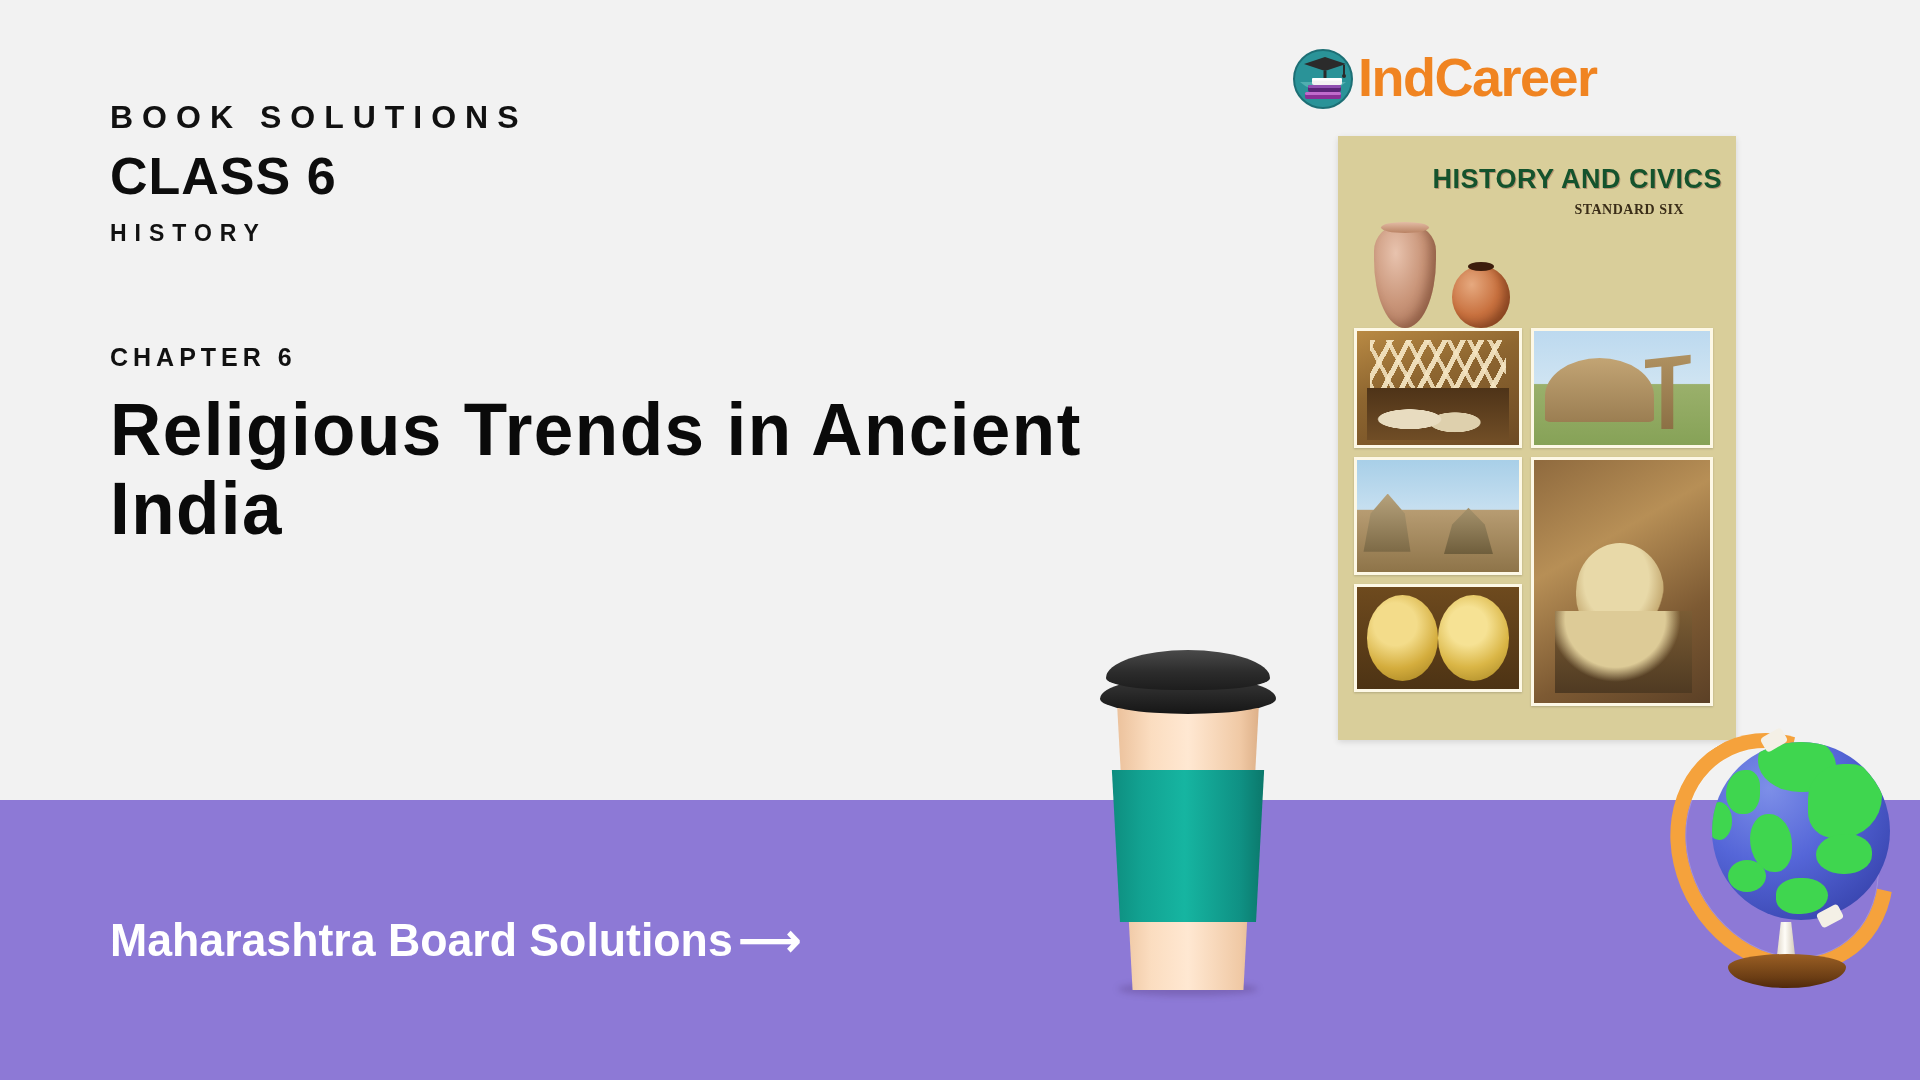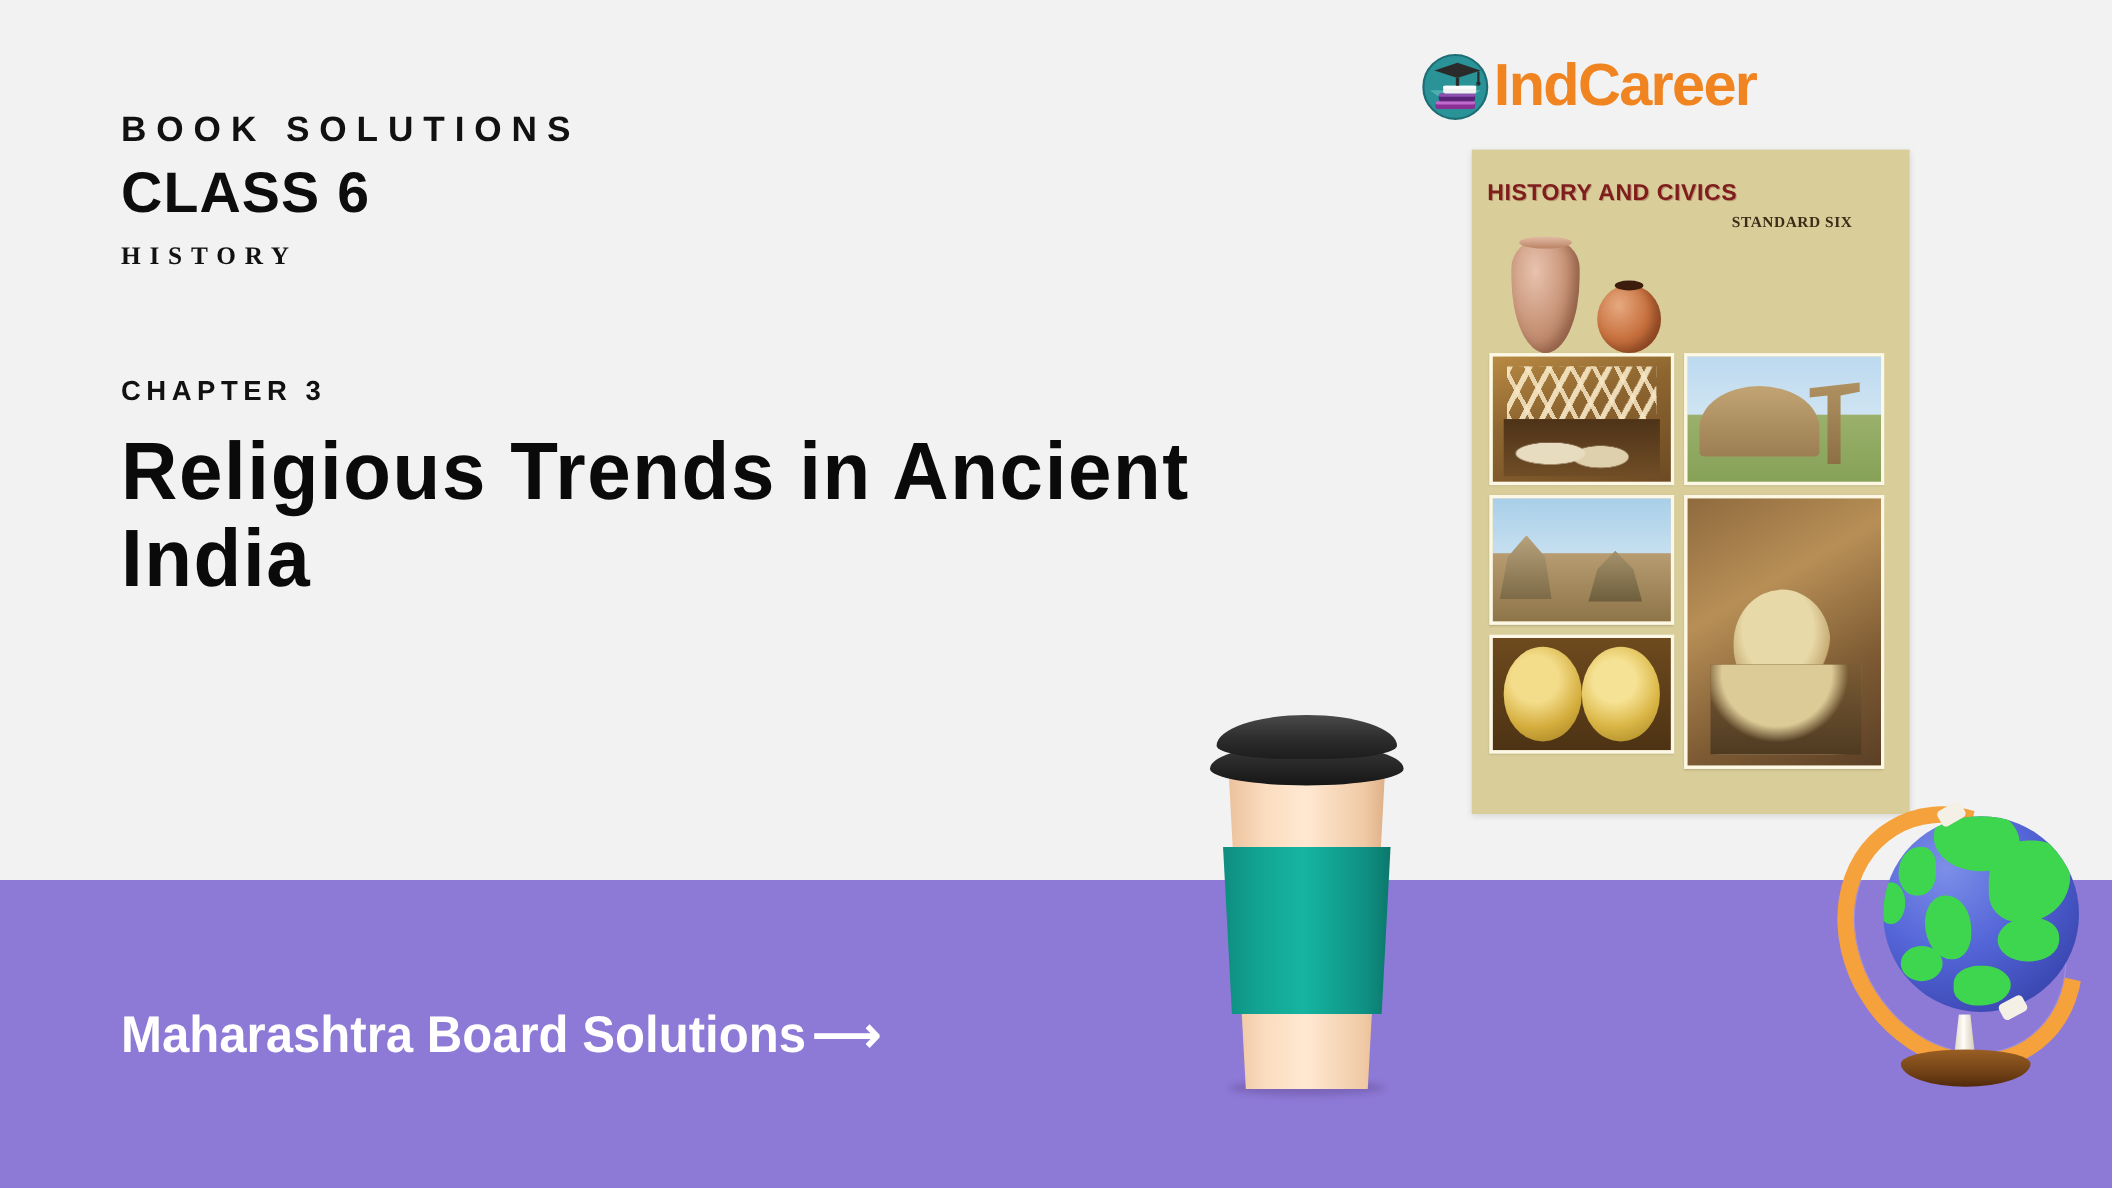--- a/index.html
+++ b/index.html
@@ -33,21 +33,21 @@
   .class-line {
     font-family:Liberation Sans, sans-serif;
     font-weight:bold;
     font-size:52px;
     letter-spacing:1px;
     color:#0d0d0d;
     line-height:1.05;
     margin-top:14px;
   }
   .subject-line {
-    font-family:Liberation Serif, serif;
+    font-family:Liberation Sans, sans-serif;
     font-weight:bold;
     font-size:23px;
     letter-spacing:8px;
     color:#111111;
     margin-top:16px;
   }
 
   #chapter-block { margin-top:96px; }
   .chapter-eyebrow {
     font-family:"Liberation Sans Narrow","Liberation Sans", sans-serif;
@@ -103,25 +103,25 @@
   
   #book {
     position:absolute; left:1338px; top:136px;
     width:398px; height:604px;
     background:#d9ce9a;
     box-shadow:0 2px 6px rgba(0,0,0,0.12);
     overflow:hidden;
   }
   #book-inner { position:absolute; inset:14px 14px 18px 14px; }
   #book-title {
-    text-align:left;
+    text-align:right;
     font-family:"Liberation Sans", sans-serif;
     font-weight:bold;
-    font-size:21px;
-    color:#7f1d1d;
+    font-size:27px;
+    color:#14532d;
     letter-spacing:0.5px;
     text-shadow:1px 1px 0 rgba(120,40,40,0.35);
     margin-top:14px;
   }
   #book-standard {
     text-align:right;
     font-family:"Liberation Serif", serif;
     font-weight:bold;
     font-size:14px;
     color:#3a2d18;
@@ -320,21 +320,21 @@
 <div id="stage">
 
   <div id="purple-band"></div>
 
   <div id="text-col">
     <div class="eyebrow">BOOK SOLUTIONS</div>
     <div class="class-line">CLASS 6</div>
     <div class="subject-line">HISTORY</div>
 
     <div id="chapter-block">
-      <div class="chapter-eyebrow">CHAPTER  3</div>
+      <div class="chapter-eyebrow">CHAPTER  6</div>
       <div class="chapter-title">Religious Trends in Ancient India</div>
     </div>
   </div>
 
   <div id="footer-link">
     <span>Maharashtra Board Solutions</span>
     <span id="footer-arrow">⟶</span>
   </div>
 
   <div id="logo">

